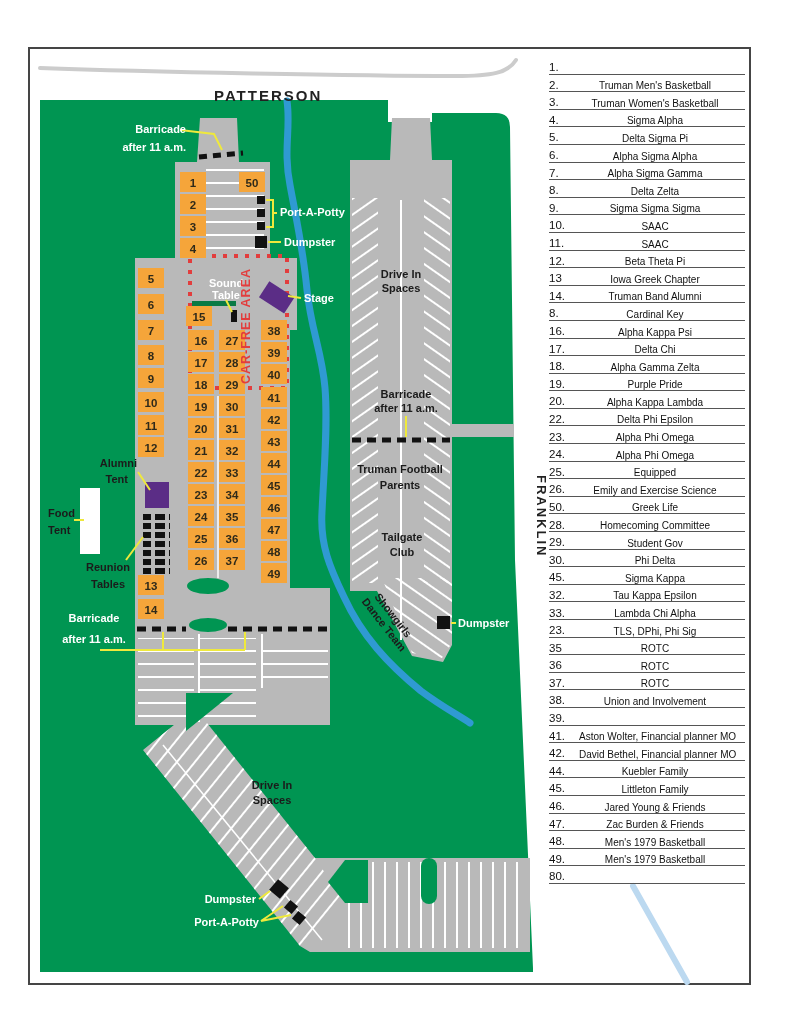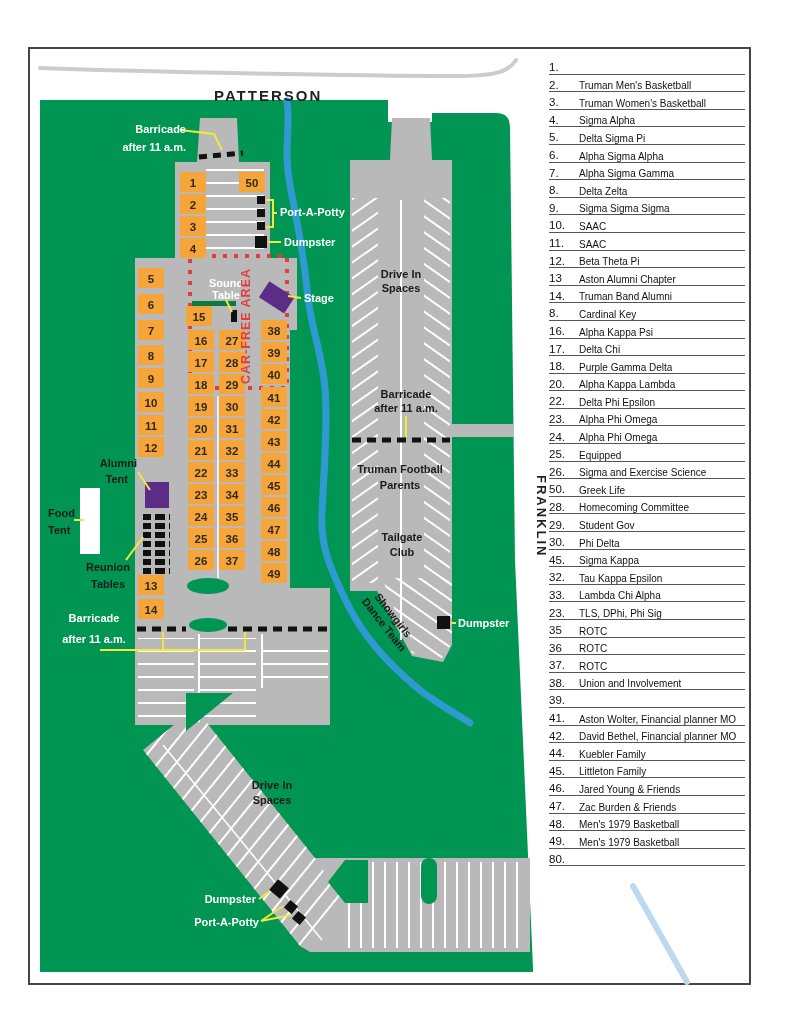--- a/index.html
+++ b/index.html
@@ -10,21 +10,21 @@
   svg text{font-family:"Liberation Sans",sans-serif;}
   .wl{fill:#ffffff;font-size:11px;font-weight:600;}
   .bl{fill:#1b1b1b;font-size:11px;font-weight:600;}
   .street-lab{fill:#222222;font-size:15px;font-weight:600;letter-spacing:2px;}
   .franklin-lab{fill:#222222;font-size:13px;font-weight:600;letter-spacing:2px;}
   .carfree-lab{fill:#e23d3d;font-size:12.5px;font-weight:700;letter-spacing:1px;}
   .spot-num{fill:#2f2a1a;font-size:11.5px;font-weight:600;text-anchor:middle;}
   .list{position:absolute;left:549px;top:57px;width:196px;}
   .lrow{display:flex;align-items:flex-end;height:17.6px;border-bottom:1px solid #555;box-sizing:border-box;}
   .lnum{width:30px;font-size:11.5px;color:#111;line-height:1;}
-  .lname{flex:1;text-align:left;font-size:10px;color:#111;line-height:1.1;padding-right:14px;
+  .lname{flex:1;text-align:center;font-size:10px;color:#111;line-height:1.1;padding-right:14px;
          white-space:nowrap;overflow:hidden;}
 </style>
 </head>
 <body>
 
 <div class="page">
   <div class="frame"></div>
 
   <svg class="map" width="791" height="1024" viewBox="0 0 791 1024">
     <defs>
@@ -423,41 +423,45 @@
     <div class="lrow">
         <span class="lnum">11.</span>
         <span class="lname">SAAC</span>
       </div>
     <div class="lrow">
         <span class="lnum">12.</span>
         <span class="lname">Beta Theta Pi</span>
       </div>
     <div class="lrow">
         <span class="lnum">13</span>
-        <span class="lname">Aston Alumni Chapter</span>
+        <span class="lname">Iowa Greek Chapter</span>
       </div>
     <div class="lrow">
         <span class="lnum">14.</span>
         <span class="lname">Truman Band Alumni</span>
       </div>
     <div class="lrow">
         <span class="lnum">8.</span>
         <span class="lname">Cardinal Key</span>
       </div>
     <div class="lrow">
         <span class="lnum">16.</span>
         <span class="lname">Alpha Kappa Psi</span>
       </div>
     <div class="lrow">
         <span class="lnum">17.</span>
         <span class="lname">Delta Chi</span>
       </div>
     <div class="lrow">
         <span class="lnum">18.</span>
-        <span class="lname">Purple Gamma Delta</span>
+        <span class="lname">Alpha Gamma Zelta</span>
+      </div>
+    <div class="lrow">
+        <span class="lnum">19.</span>
+        <span class="lname">Purple Pride</span>
       </div>
     <div class="lrow">
         <span class="lnum">20.</span>
         <span class="lname">Alpha Kappa Lambda</span>
       </div>
     <div class="lrow">
         <span class="lnum">22.</span>
         <span class="lname">Delta Phi Epsilon</span>
       </div>
     <div class="lrow">
@@ -467,21 +471,21 @@
     <div class="lrow">
         <span class="lnum">24.</span>
         <span class="lname">Alpha Phi Omega</span>
       </div>
     <div class="lrow">
         <span class="lnum">25.</span>
         <span class="lname">Equipped</span>
       </div>
     <div class="lrow">
         <span class="lnum">26.</span>
-        <span class="lname">Sigma and Exercise Science</span>
+        <span class="lname">Emily and Exercise Science</span>
       </div>
     <div class="lrow">
         <span class="lnum">50.</span>
         <span class="lname">Greek Life</span>
       </div>
     <div class="lrow">
         <span class="lnum">28.</span>
         <span class="lname">Homecoming Committee</span>
       </div>
     <div class="lrow">

